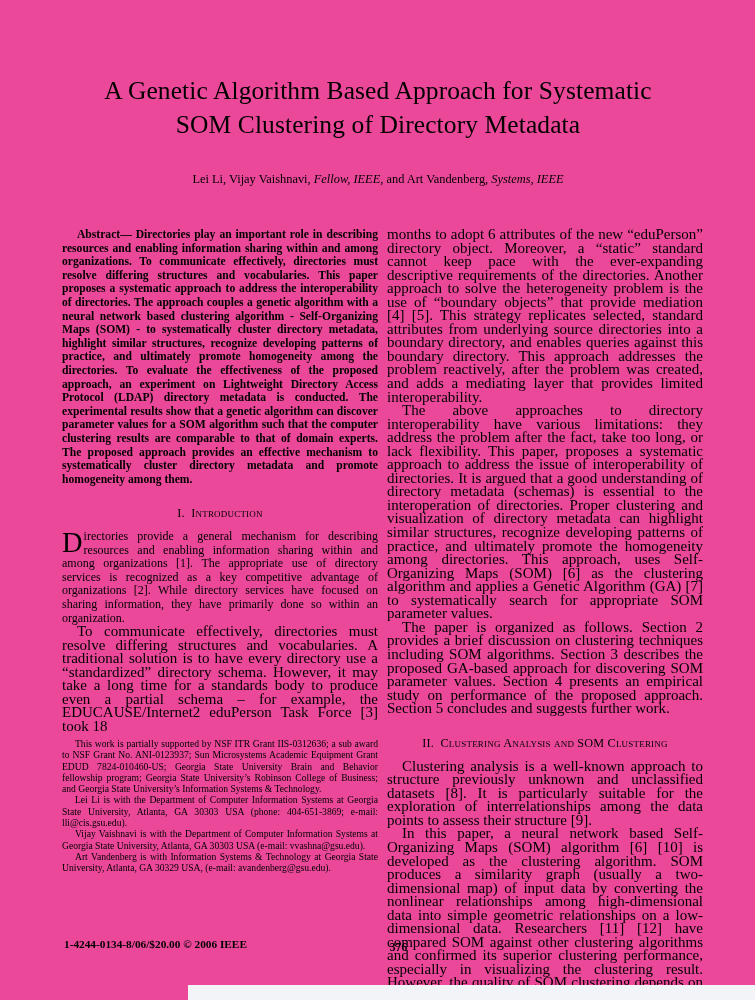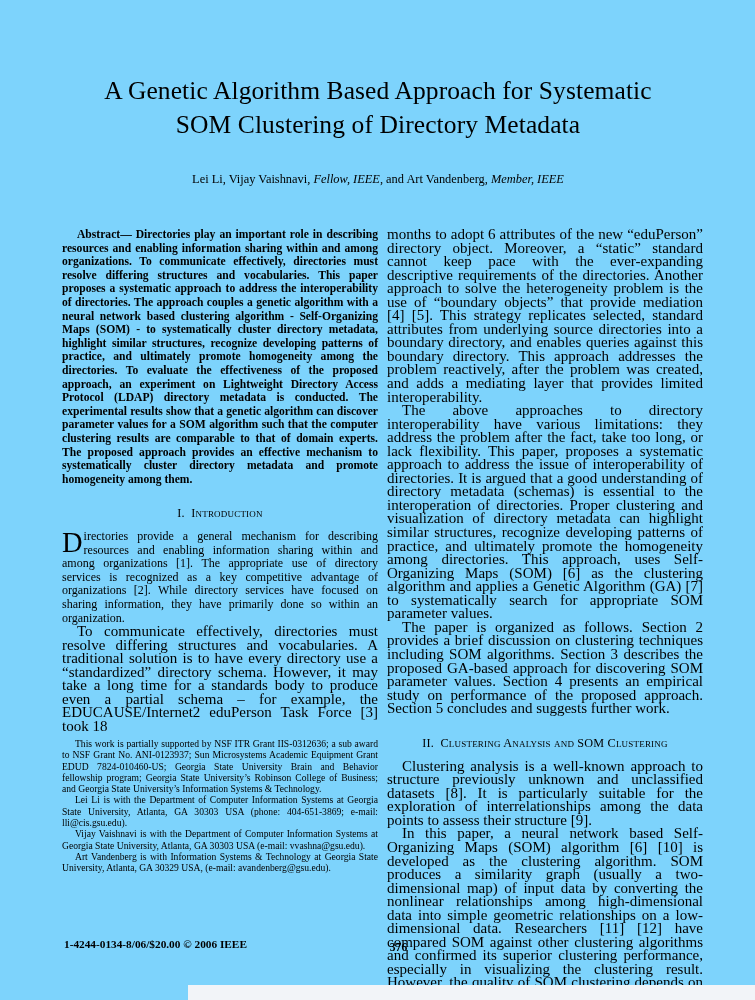--- a/index.html
+++ b/index.html
@@ -13,21 +13,21 @@
     font-family: "Liberation Serif", "DejaVu Serif", serif;
     color: #000000;
     position: relative;
     overflow: hidden;
   }
   .page {
     position: absolute;
     left: 0; top: 0;
     width: 755px;
     height: 1000px;
-    background: #7dd3fc;
+    background: #ec4899;
   }
 
   
   .title-block {
     position: absolute;
     left: 62px;
     top: 74px;
     width: 632px;
     text-align: center;
   }
@@ -166,21 +166,21 @@
 <body>
 
 <div class="page">
 
   <div class="title-block">
     <h1 class="paper-title">
       <span>A Genetic Algorithm Based Approach for Systematic</span><br>
       <span>SOM Clustering of Directory Metadata</span>
     </h1>
     <div class="authors">
-      <span>Lei Li, Vijay Vaishnavi, </span><span class="it">Fellow, IEEE</span><span>, and Art Vandenberg, </span><span class="it">Member, IEEE</span>
+      <span>Lei Li, Vijay Vaishnavi, </span><span class="it">Fellow, IEEE</span><span>, and Art Vandenberg, </span><span class="it">Systems, IEEE</span>
     </div>
   </div>
 
   <div class="col col-left">
 
     <p class="abstract">Abstract— Directories play an important role in describing resources and enabling information sharing within and among organizations. To communicate effectively, directories must resolve differing structures and vocabularies. This paper proposes a systematic approach to address the interoperability of directories. The approach couples a genetic algorithm with a neural network based clustering algorithm - Self-Organizing Maps (SOM) - to systematically cluster directory metadata, highlight similar structures, recognize developing patterns of practice, and ultimately promote homogeneity among the directories. To evaluate the effectiveness of the proposed approach, an experiment on Lightweight Directory Access Protocol (LDAP) directory metadata is conducted. The experimental results show that a genetic algorithm can discover parameter values for a SOM algorithm such that the computer clustering results are comparable to that of domain experts. The proposed approach provides an effective mechanism to systematically cluster directory metadata and promote homogeneity among them.</p>
 
 
     <h2 class="section">
       <span class="num">I.</span>&nbsp;&nbsp;<span>Introduction</span>

